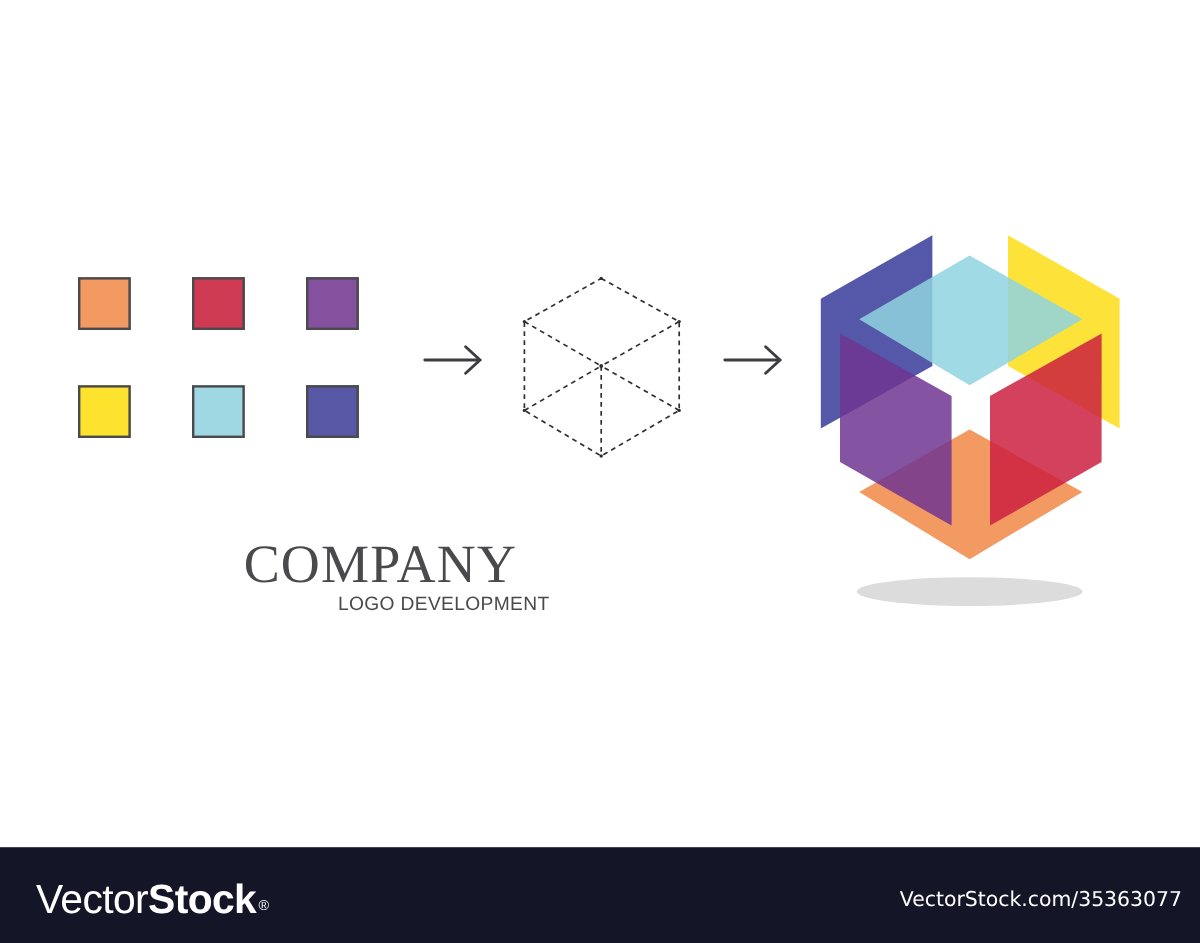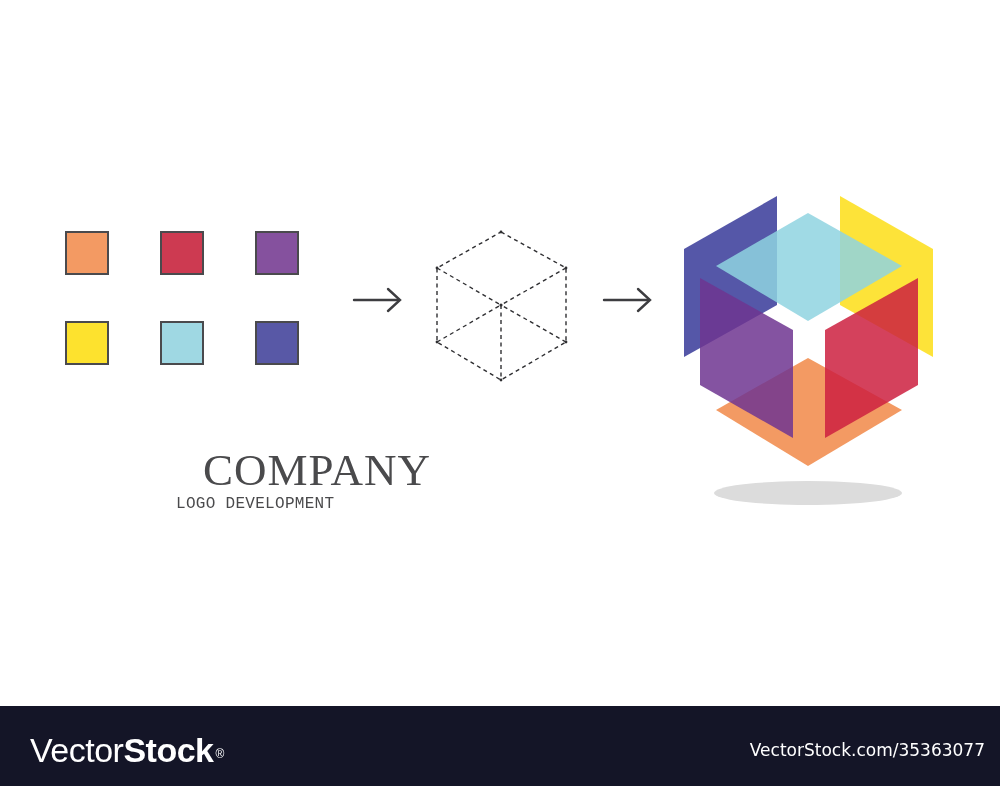--- a/index.html
+++ b/index.html
@@ -13,22 +13,22 @@
       position: absolute; width: 44px; height: 44px;
       border: 2px solid #4a4a4d; box-sizing: border-box;
     }
     .art { position: absolute; left: 0; top: 0; }
     .brand-title {
       position: absolute; left: 176px; top: 445px; width: 282px; text-align: center;
       font-family: "Liberation Serif", serif; font-size: 45px; letter-spacing: 1px;
       color: #4a4a4c; line-height: 50px;
     }
     .brand-sub {
-      position: absolute; left: 176px; top: 494px; width: 282px; text-align: left;
-      font-family: Liberation Mono, monospace; font-size: 16px; letter-spacing: 0.3px;
+      position: absolute; left: 176px; top: 494px; width: 282px; text-align: right;
+      font-family: Liberation Sans, sans-serif; font-size: 16px; letter-spacing: 0.3px;
       color: #4a4a4c; line-height: 20px;
     }
     .footer {
       position: absolute; left: 0; top: 706px; width: 1000px; height: 80px;
       background: #141527;
       padding-left: 13px;
     }
     .footer-logo {
       position: absolute; left: 30px; top: 24px;
       font-family: "Liberation Sans", sans-serif; font-size: 34px; color: #ffffff;

